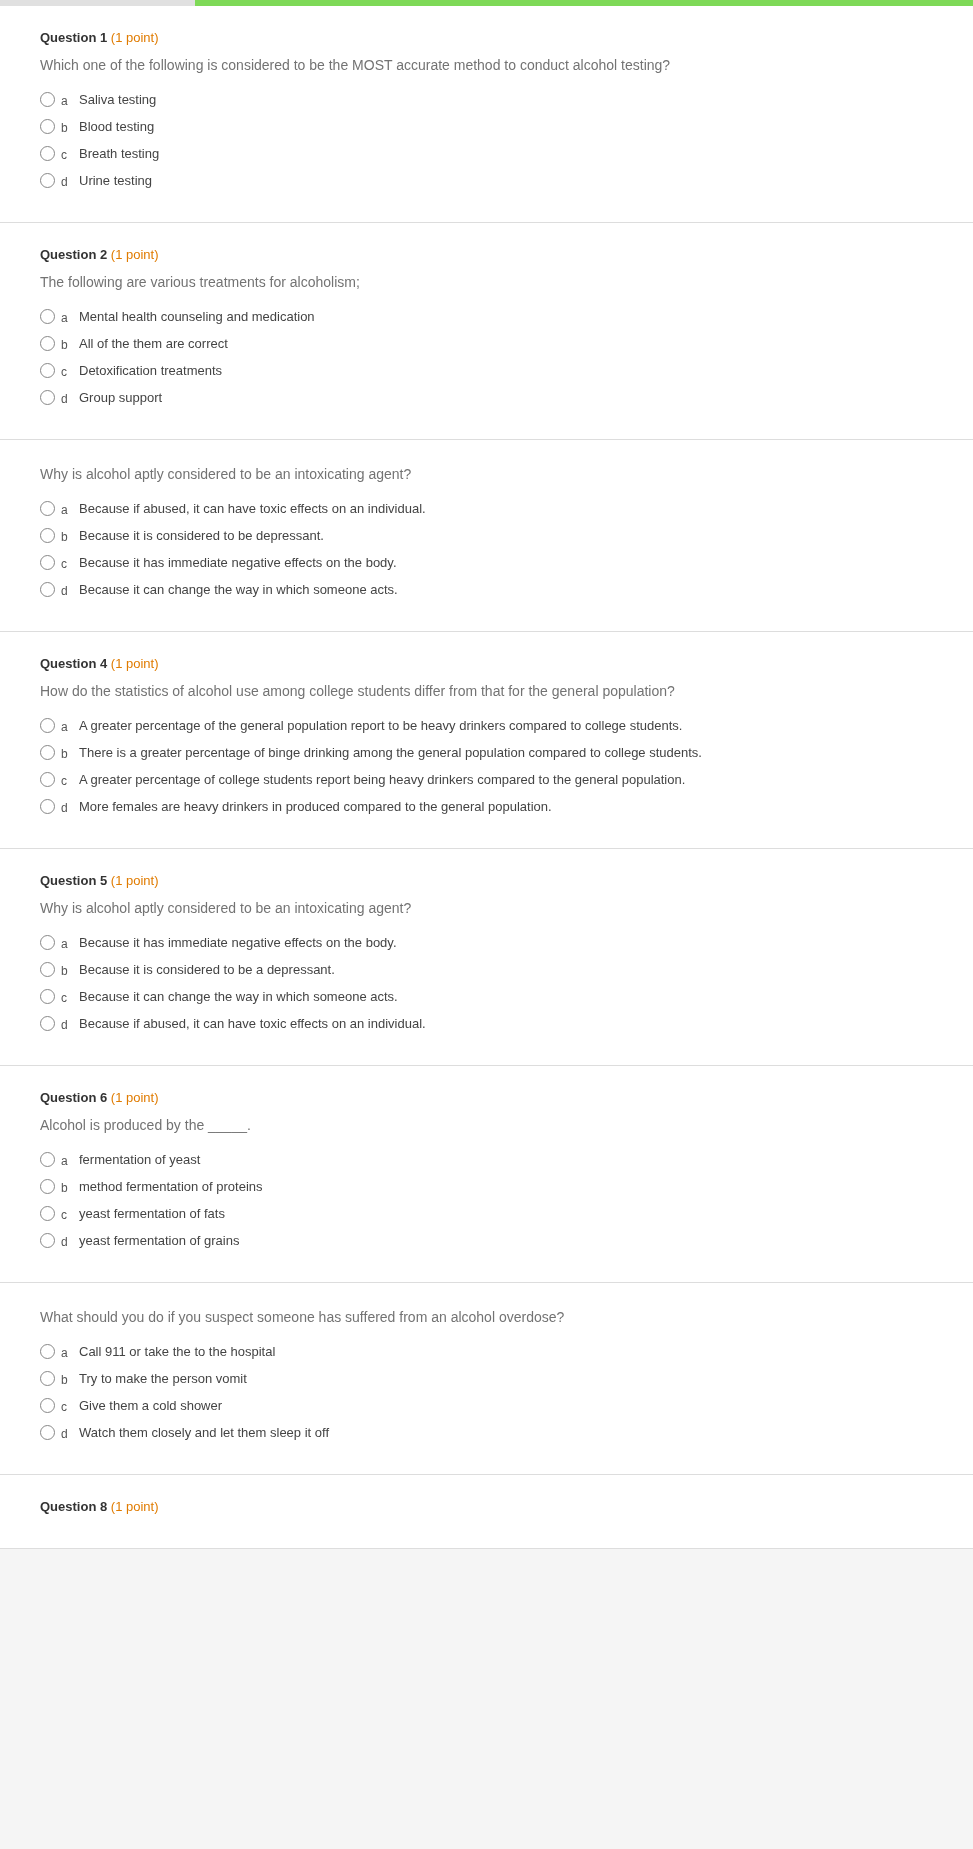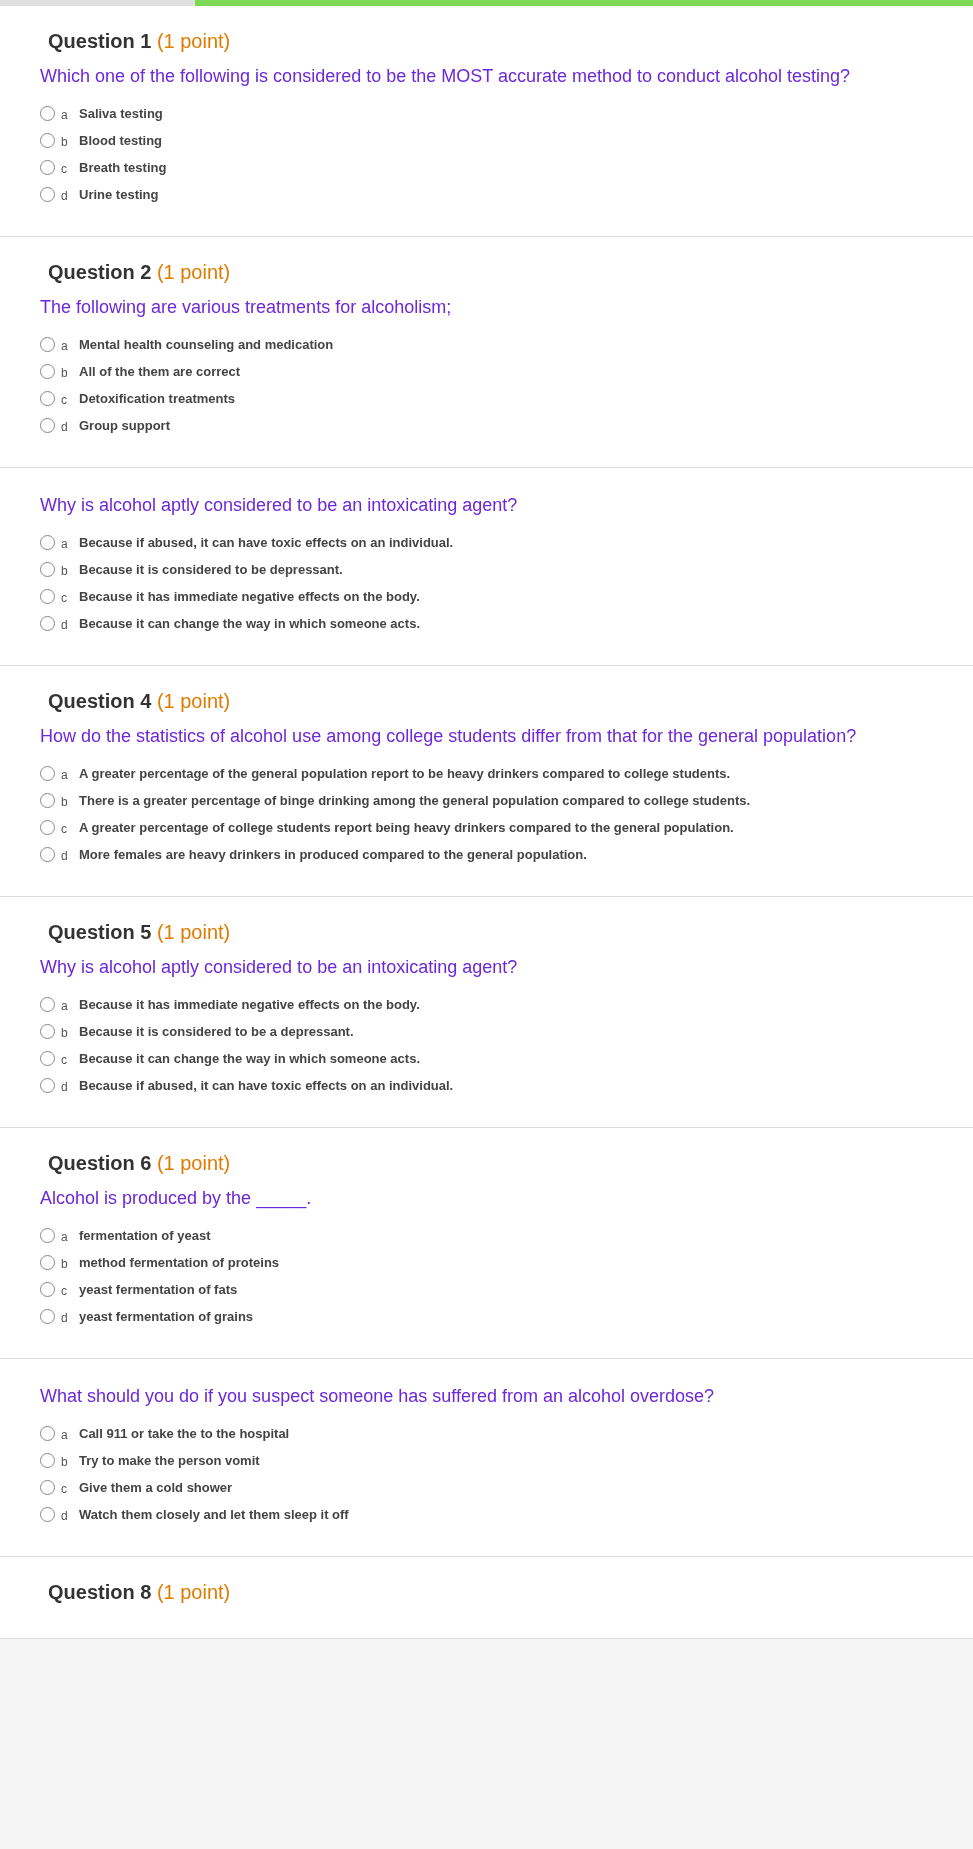--- a/index.html
+++ b/index.html
@@ -26,34 +26,33 @@
       height: 6px;
       background: #7ed957;
       width: 80%;
       float: right;
     }
     .question-block {
       padding: 24px 40px 24px 40px;
       border-bottom: 1px solid #ddd;
     }
     .question-title {
-      font-size: 20px;
+      font-size: 13px;
       font-weight: bold;
       margin-bottom: 10px;
-      margin-left: 8px;
     }
     .question-title .points {
       font-weight: normal;
       color: #e07b00;
     }
     .question-text {
-      font-size: 18px;
+      font-size: 14px;
       margin-bottom: 14px;
       line-height: 1.5;
-      color: #6d28d9;
+      color: #737373;
     }
     .options-list {
       list-style: none;
       padding: 0;
     }
     .option-item {
       display: flex;
       align-items: flex-start;
       margin-bottom: 7px;
       font-size: 13px;
@@ -74,21 +73,20 @@
     .option-letter {
       font-size: 12px;
       color: #555;
       margin-right: 8px;
       margin-top: 2px;
       flex-shrink: 0;
       min-width: 10px;
     }
     .option-text {
       flex: 1;
-      font-weight: bold;
     }
   </style>
 </head>
 <body>
 
 <div class="page-container">
   <div class="progress-bar-container">
     <div class="progress-bar"></div>
   </div>
 

